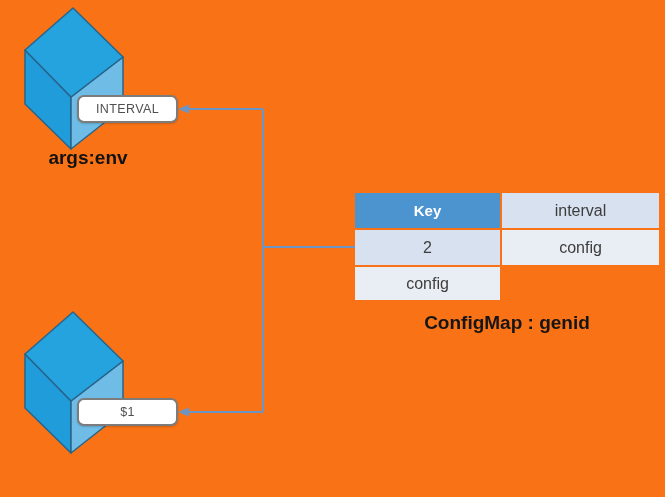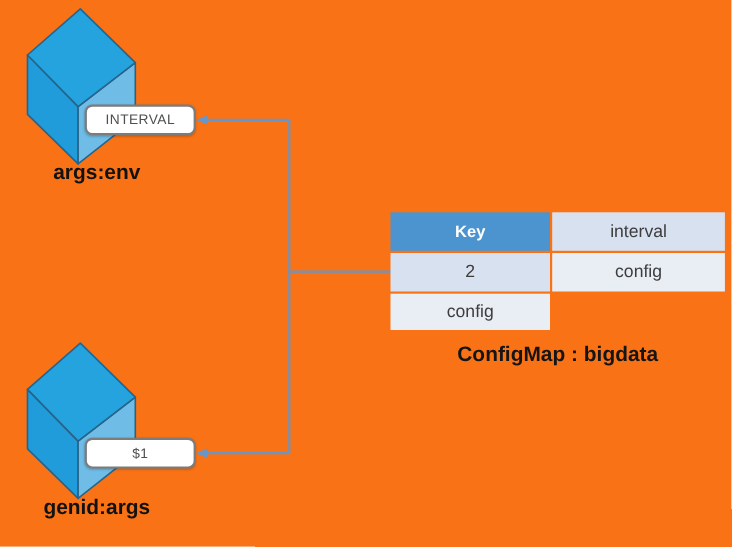--- a/index.html
+++ b/index.html
@@ -119,27 +119,26 @@
       <polygon points="25,354 71,401 71,453 25,408" fill="#1f9cd9" stroke="#27648b"></polygon>
       <polygon points="71,401 123,361 123,412 71,453" fill="#6fbde7" stroke="#27648b"></polygon>
       <polygon points="73,312 123,361 71,401 25,354" fill="#24a3df" stroke="#27648b"></polygon>
     </g>
   </svg>
 
   <div class="badge badge-interval">INTERVAL</div>
   <div class="badge badge-args">$1</div>
 
   <div class="node-caption caption-env">args:env</div>
-  <div class="node-caption caption-args">genid:args</div>
 
   <div class="cfg-table">
     <div class="cell th">Key</div>
 
     <div class="cell td row1">interval</div>
     <div class="cell td row1">2</div>
 
     <div class="cell td row2">config</div>
     <div class="cell td row2">config</div>
   </div>
 
-  <div class="cfg-caption">ConfigMap : bigdata</div>
+  <div class="cfg-caption">ConfigMap : genid</div>
 
 </div>
 
 </body></html>

